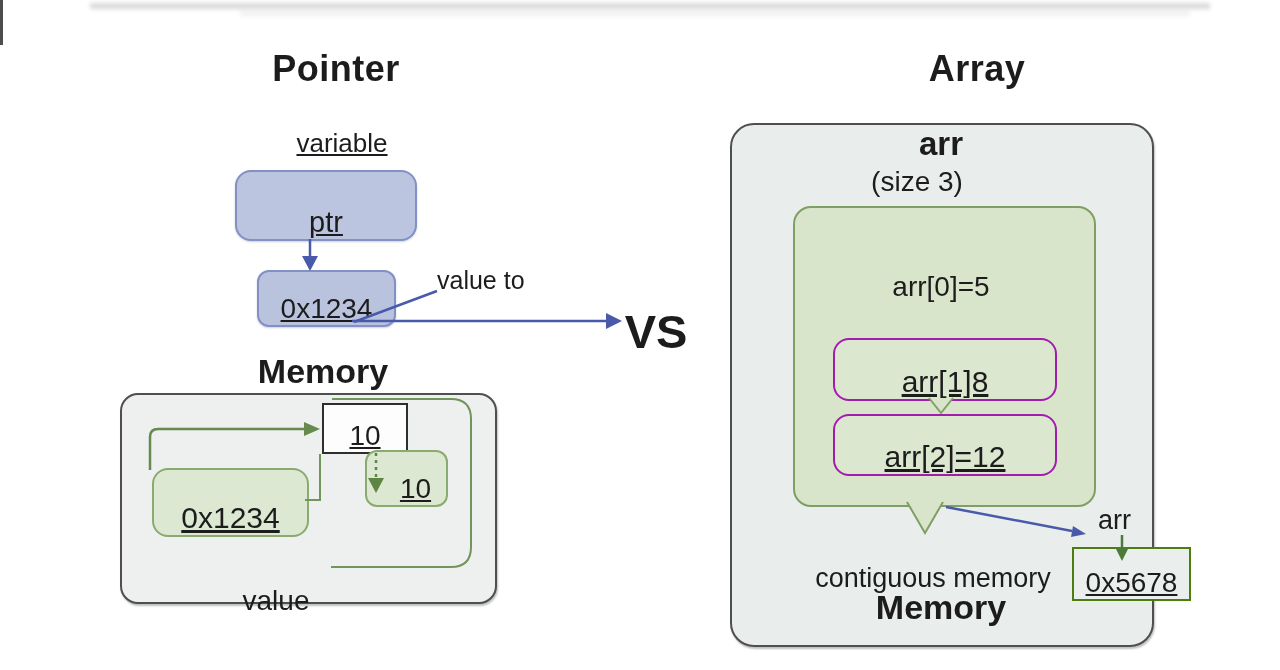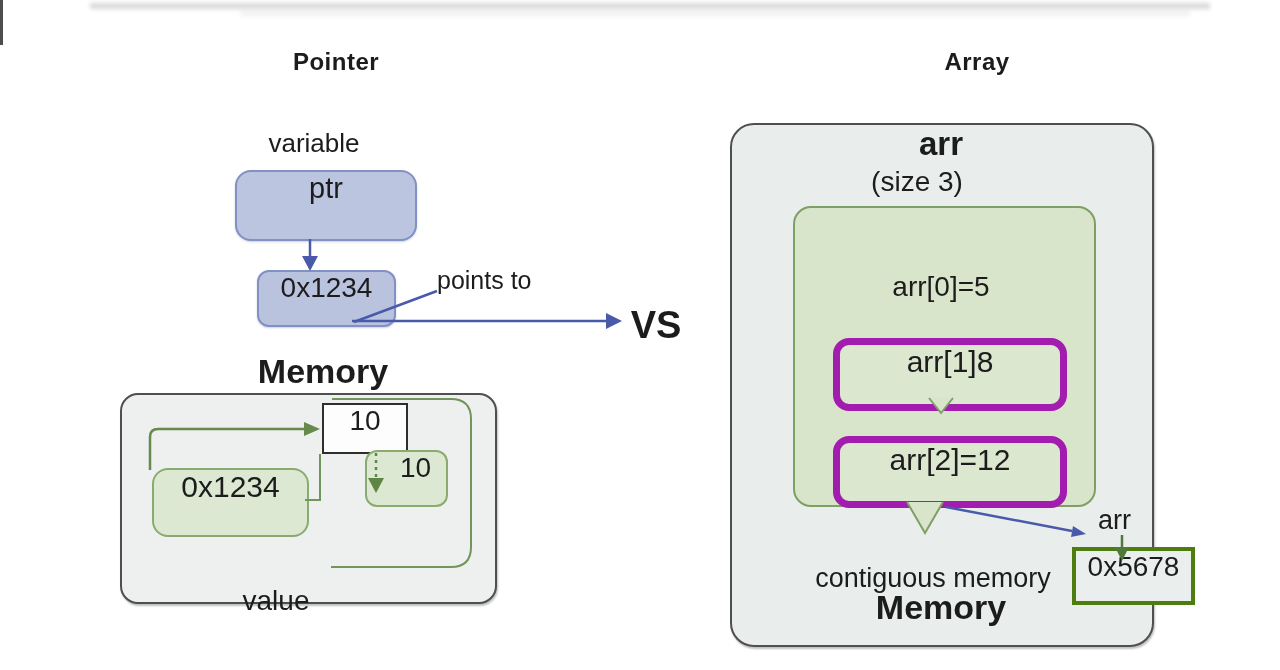--- a/index.html
+++ b/index.html
@@ -4,24 +4,24 @@
 <style>
   html,body{margin:0;padding:0;}
   body{
     width:1280px;height:670px;position:relative;overflow:hidden;
     background:#ffffff;
     font-family:"Liberation Sans", sans-serif;
     color:#1c1c1c;
   }
   .abs{position:absolute;}
   .ctr{transform:translateX(-50%);white-space:nowrap;}
-  .flexc{display:flex;align-items:flex-start;justify-content:center;}
+  .flexc{display:flex;align-items:flex-end;justify-content:center;text-decoration:underline;}
 
   
-  .big-title{font-size:24px;font-weight:bold;letter-spacing:.5px;}
+  .big-title{font-size:36px;font-weight:bold;letter-spacing:.5px;}
   .sub-title{font-size:34px;font-weight:bold;}
   .plain{font-size:26px;}
 
   
   .blue-box{
     background:#bcc5e0;border:2px solid #8290c4;border-radius:16px;
     box-shadow:0 1px 2px rgba(60,70,120,.25);
     font-size:29px;
   }
   .blue-box.small{border-radius:12px;background:#bac3de;font-size:28px;}
@@ -41,49 +41,49 @@
   
   .array-container{
     background:#e9edec;border:2px solid #4f4f4f;border-radius:24px;
     box-shadow:1px 2px 2px rgba(0,0,0,.25);
   }
   .bubble{
     background:#d9e5cb;border:2px solid #7f9f64;border-radius:18px;
   }
   .elem-box{
     background:rgba(255,255,255,0.10);
-    border:7px solid #a21caf;border-radius:16px;font-size:30px;
+    border:2px solid #a21caf;border-radius:16px;font-size:30px;
   }
   .addr-plain-box{
-    background:#eaeeec;border:4px solid #4d7c0f;font-size:28px;
+    background:#eaeeec;border:2px solid #4d7c0f;font-size:28px;
   }
 
   svg.overlay{position:absolute;left:0;top:0;z-index:50;pointer-events:none;}
 
   
   .artifact{pointer-events:none;}
 </style>
 </head>
 <body>
 
 <div class="abs ctr big-title" style="left:336px;top:48px;">Pointer</div>
 
-<div class="abs ctr plain" style="left:314px;top:128px;">variable</div>
+<div class="abs ctr plain" style="left:342px;top:128px;text-decoration:underline;">variable</div>
 
 <div class="abs flexc blue-box" style="left:235px;top:170px;width:178px;height:67px;">
   <span>ptr</span>
 </div>
 
 <div class="abs flexc blue-box small" style="left:257px;top:270px;width:135px;height:53px;">
   <span>0x1234</span>
 </div>
 
-<div class="abs plain" style="left:437px;top:266px;font-size:25px;">points to</div>
+<div class="abs plain" style="left:437px;top:266px;font-size:25px;">value to</div>
 
-<div class="abs ctr" style="left:656px;top:304px;font-size:38px;font-weight:bold;">VS</div>
+<div class="abs ctr" style="left:656px;top:304px;font-size:47px;font-weight:bold;">VS</div>
 
 <div class="abs ctr sub-title" style="left:323px;top:352px;">Memory</div>
 
 <div class="abs gray-container" style="left:120px;top:393px;width:373px;height:207px;"></div>
 
 <div class="abs flexc white-cell" style="left:322px;top:403px;width:82px;height:47px;">
   <span>10</span>
 </div>
 
 <div class="abs flexc green-box" style="left:365px;top:450px;width:83px;height:57px;border-radius:12px;padding-left:18px;box-sizing:border-box;">
@@ -105,21 +105,21 @@
 <div class="abs ctr" style="left:917px;top:166px;font-size:28px;">(size 3)</div>
 
 <div class="abs bubble" style="left:793px;top:206px;width:299px;height:297px;"></div>
 
 <div class="abs ctr" style="left:941px;top:271px;font-size:28px;">arr[0]=5</div>
 
 <div class="abs flexc elem-box" style="left:833px;top:338px;width:220px;height:59px;">
   <span>arr[1]8</span>
 </div>
 
-<div class="abs flexc elem-box" style="left:833px;top:436px;width:220px;height:58px;">
+<div class="abs flexc elem-box" style="left:833px;top:414px;width:220px;height:58px;">
   <span>arr[2]=12</span>
 </div>
 
 <div class="abs ctr" style="left:933px;top:563px;font-size:27px;">contiguous memory</div>
 
 <div class="abs ctr sub-title" style="left:941px;top:588px;">Memory</div>
 
 <div class="abs" style="left:1098px;top:505px;font-size:27px;">arr</div>
 
 <div class="abs flexc addr-plain-box" style="left:1072px;top:547px;width:115px;height:50px;">

